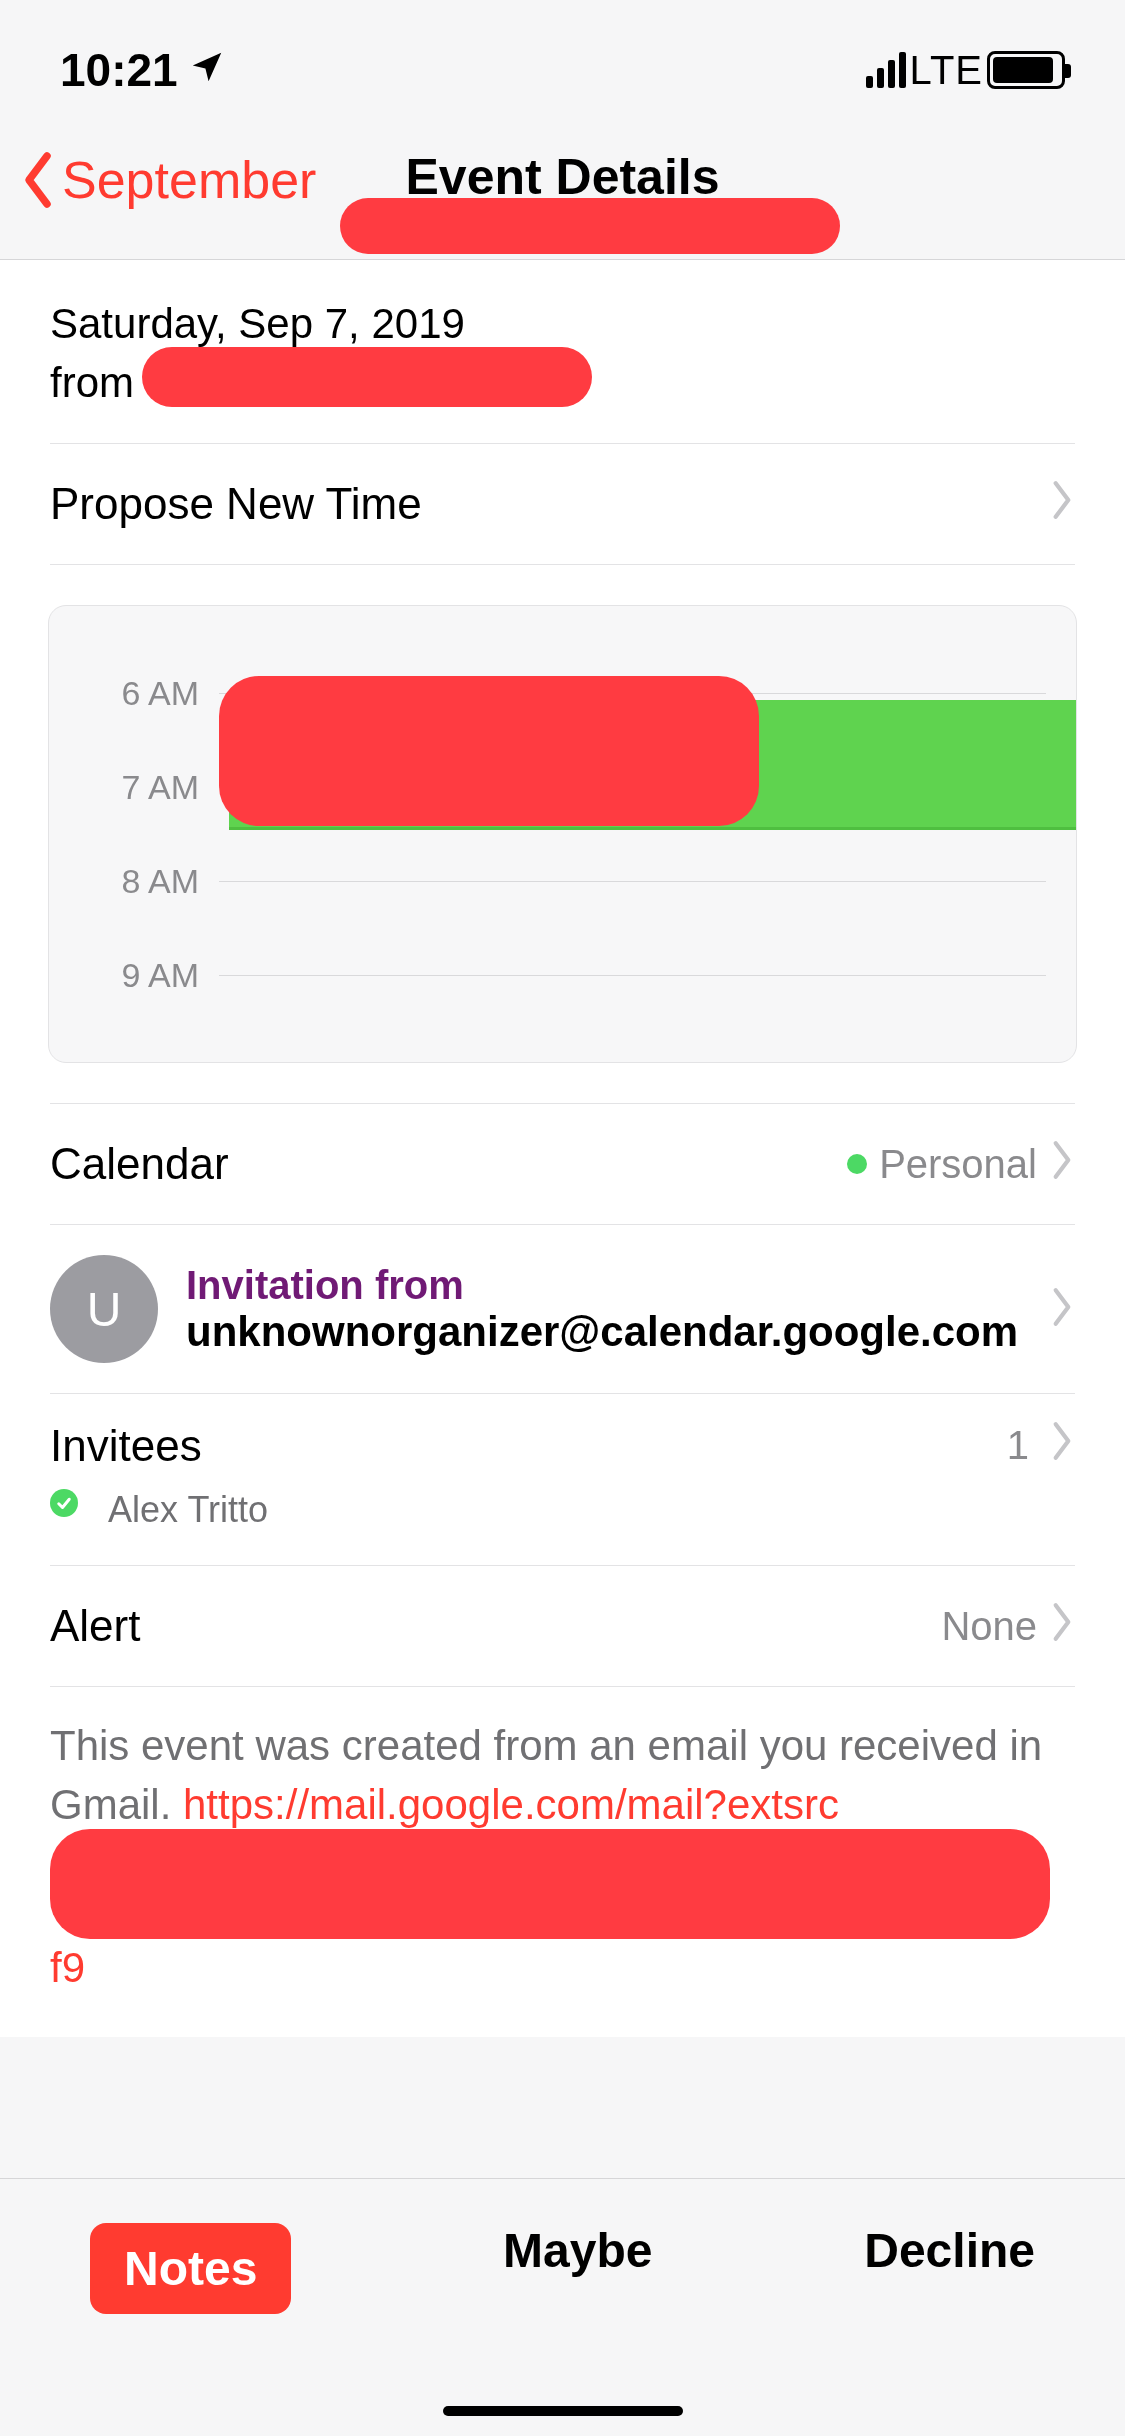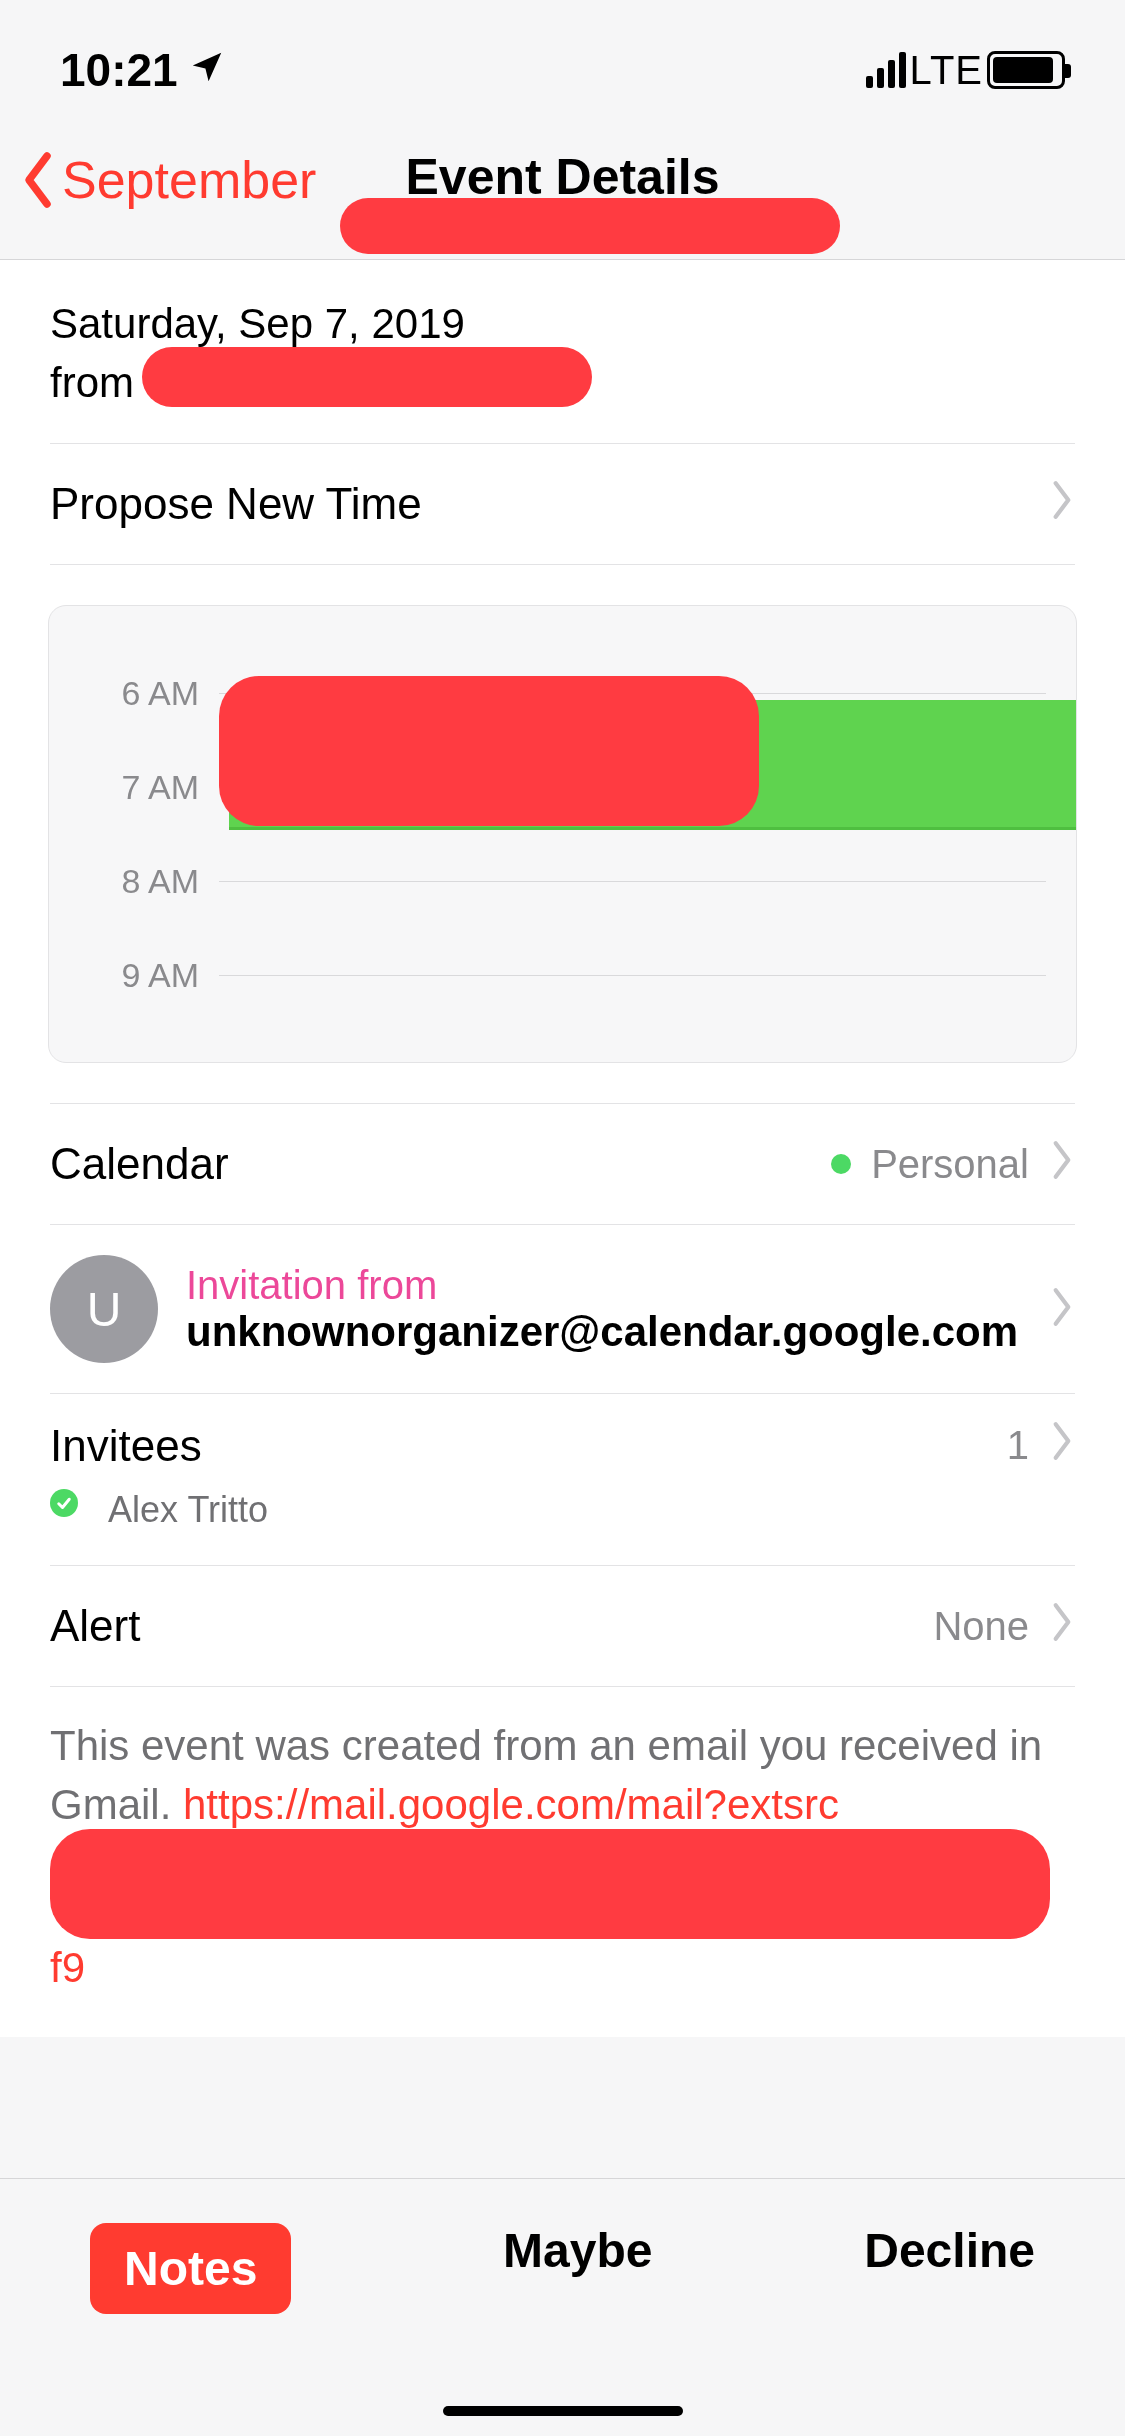--- a/index.html
+++ b/index.html
@@ -35,39 +35,39 @@
 
   .date-block { padding: 40px 50px 30px 50px; font-size: 42px; color:#000; }
   .date-line { font-weight:400; }
   .from-line { margin-top:5px; display:flex; align-items:center; }
   .from-red { margin-left:8px; width:450px; height:60px; position:relative; top:-6px;}
 
   .sep { height:1px; background:#e3e3e5; margin: 0 50px; }
 
   .row { display:flex; align-items:center; justify-content:space-between; padding: 30px 50px; min-height:120px; }
   .row .label { font-size:44px; }
-  .row .right { display:flex; align-items:center; gap:20px; color:#8a8a8d; font-size:40px; }
+  .row .right { display:flex; align-items:center; gap:12px; color:#8a8a8d; font-size:40px; }
   .chevron svg { width:26px; height:42px; }
   .chevron path { stroke:#c5c5c8; }
 
   .dot-green { width:20px; height:20px; border-radius:50%; background:#4cd964; }
 
   
   .timeline-wrap { margin: 40px 48px; border:1px solid #e3e3e5; border-radius:18px; background:#f7f7f8; padding: 40px 30px 40px 40px; position:relative; }
   .hour-row { display:flex; align-items:center; height:94px; }
   .hour-label { width:110px; text-align:right; font-size:34px; color:#8a8a8d; }
   .hour-line { flex:1; height:1px; background:#d9d9db; margin-left:20px; }
   .event-block { position:absolute; left:180px; right:0; top:94px; height:130px; background:#5fd34f; border-bottom:3px solid #4fbf40; color:#fff; font-size:28px; font-weight:600; padding:6px 12px; overflow:hidden;}
   .timeline-red1 { position:absolute; left:170px; top:70px; width:540px; height:150px; z-index:5;}
 
   
   .avatar-row { display:flex; align-items:center; padding: 30px 50px; gap:28px; }
   .avatar { width:108px; height:108px; border-radius:50%; background:#9c9ca1; color:#fff; display:flex; align-items:center; justify-content:center; font-size:48px; font-weight:400;}
   .avatar-text { flex:1; }
-  .avatar-text .invite-label { color:#ec4899; font-size:40px; }
+  .avatar-text .invite-label { color:#701a75; font-size:40px;font-weight:bold; }
   .avatar-text .email { font-size:42px; font-weight:600; word-break:break-all; }
 
   .invitees-block { padding: 26px 50px 34px 50px; }
   .invitees-top { display:flex; align-items:center; justify-content:space-between; }
   .invitees-top .label { font-size:44px; }
   .invitees-top .right { display:flex; align-items:center; gap:20px; color:#8a8a8d; font-size:40px;}
   .invitee-line { display:flex; align-items:flex-start; gap:30px; margin-top:18px; color:#707073; font-size:36px; }
   .check-badge { width:28px; height:28px; border-radius:50%; background:#4cd964; display:flex; align-items:center; justify-content:center; }
   .check-badge svg { width:18px; height:18px; }
 

